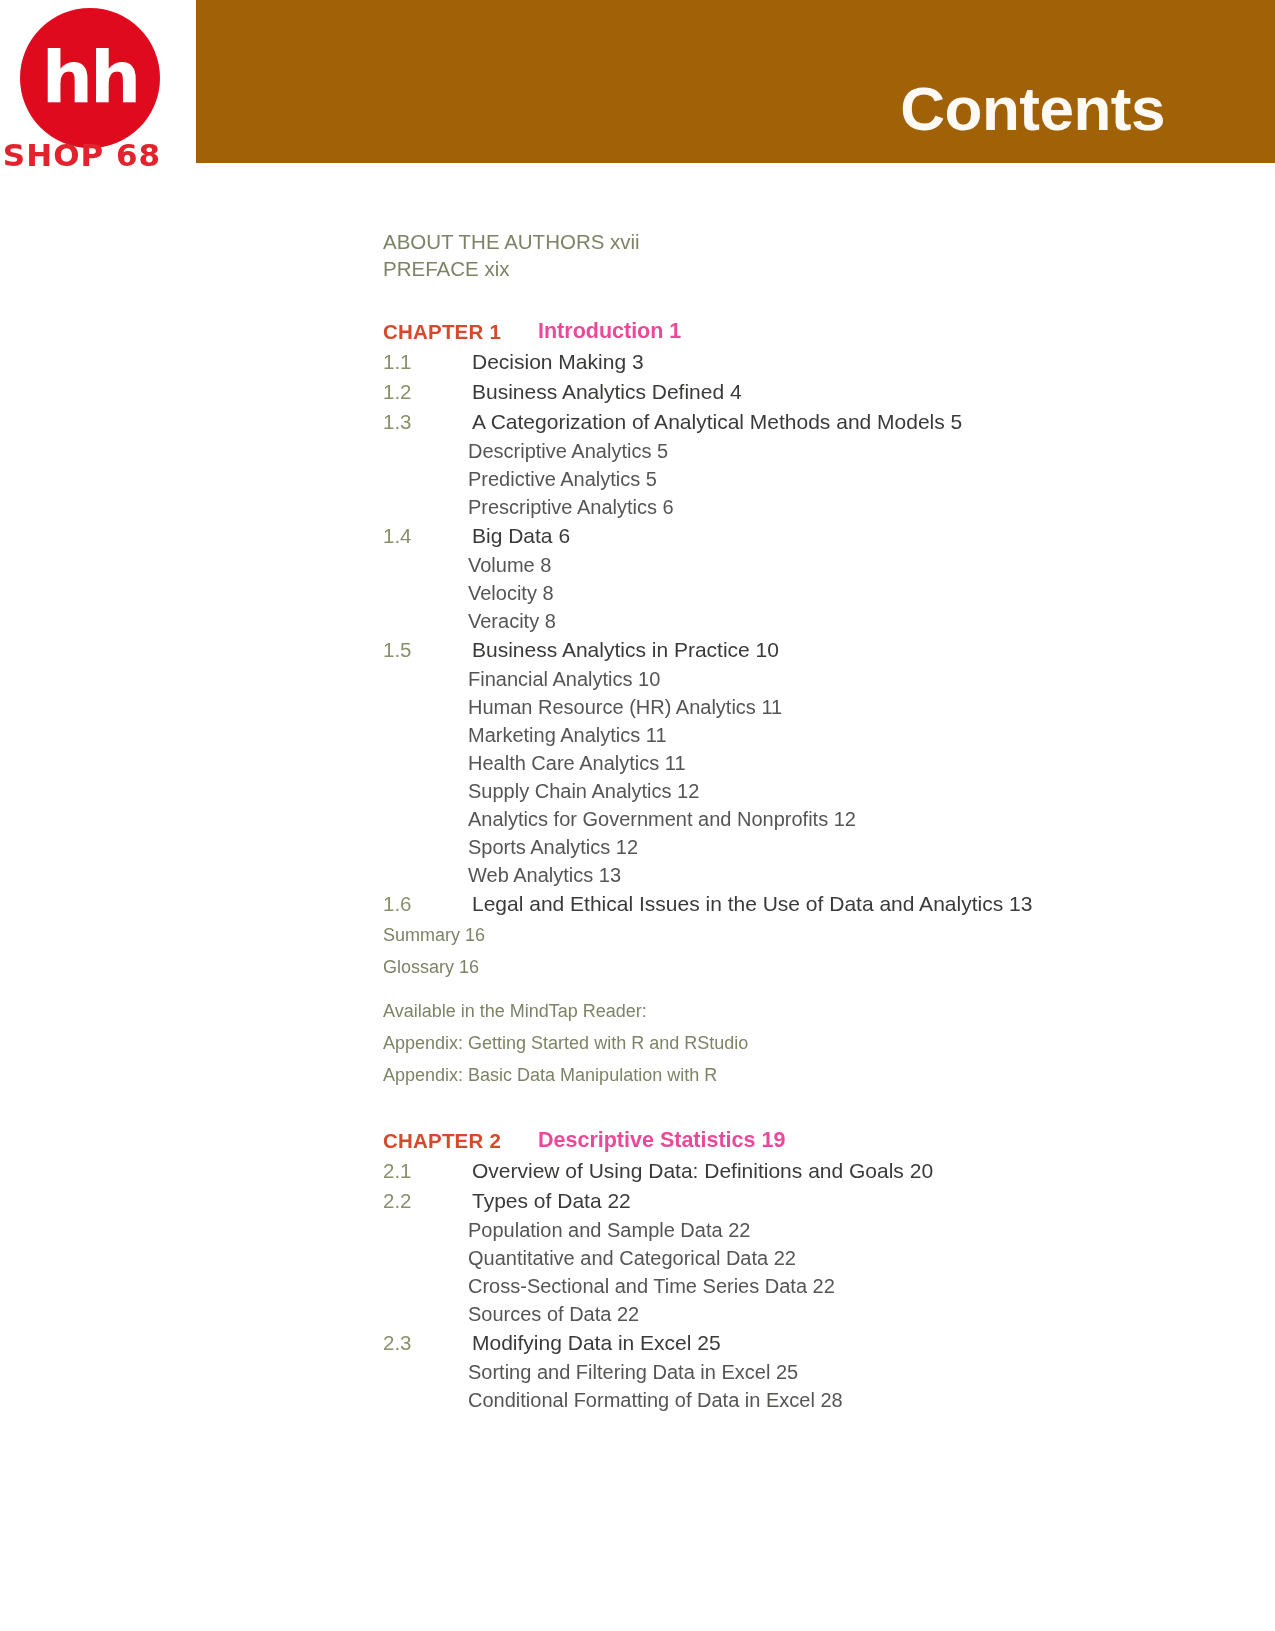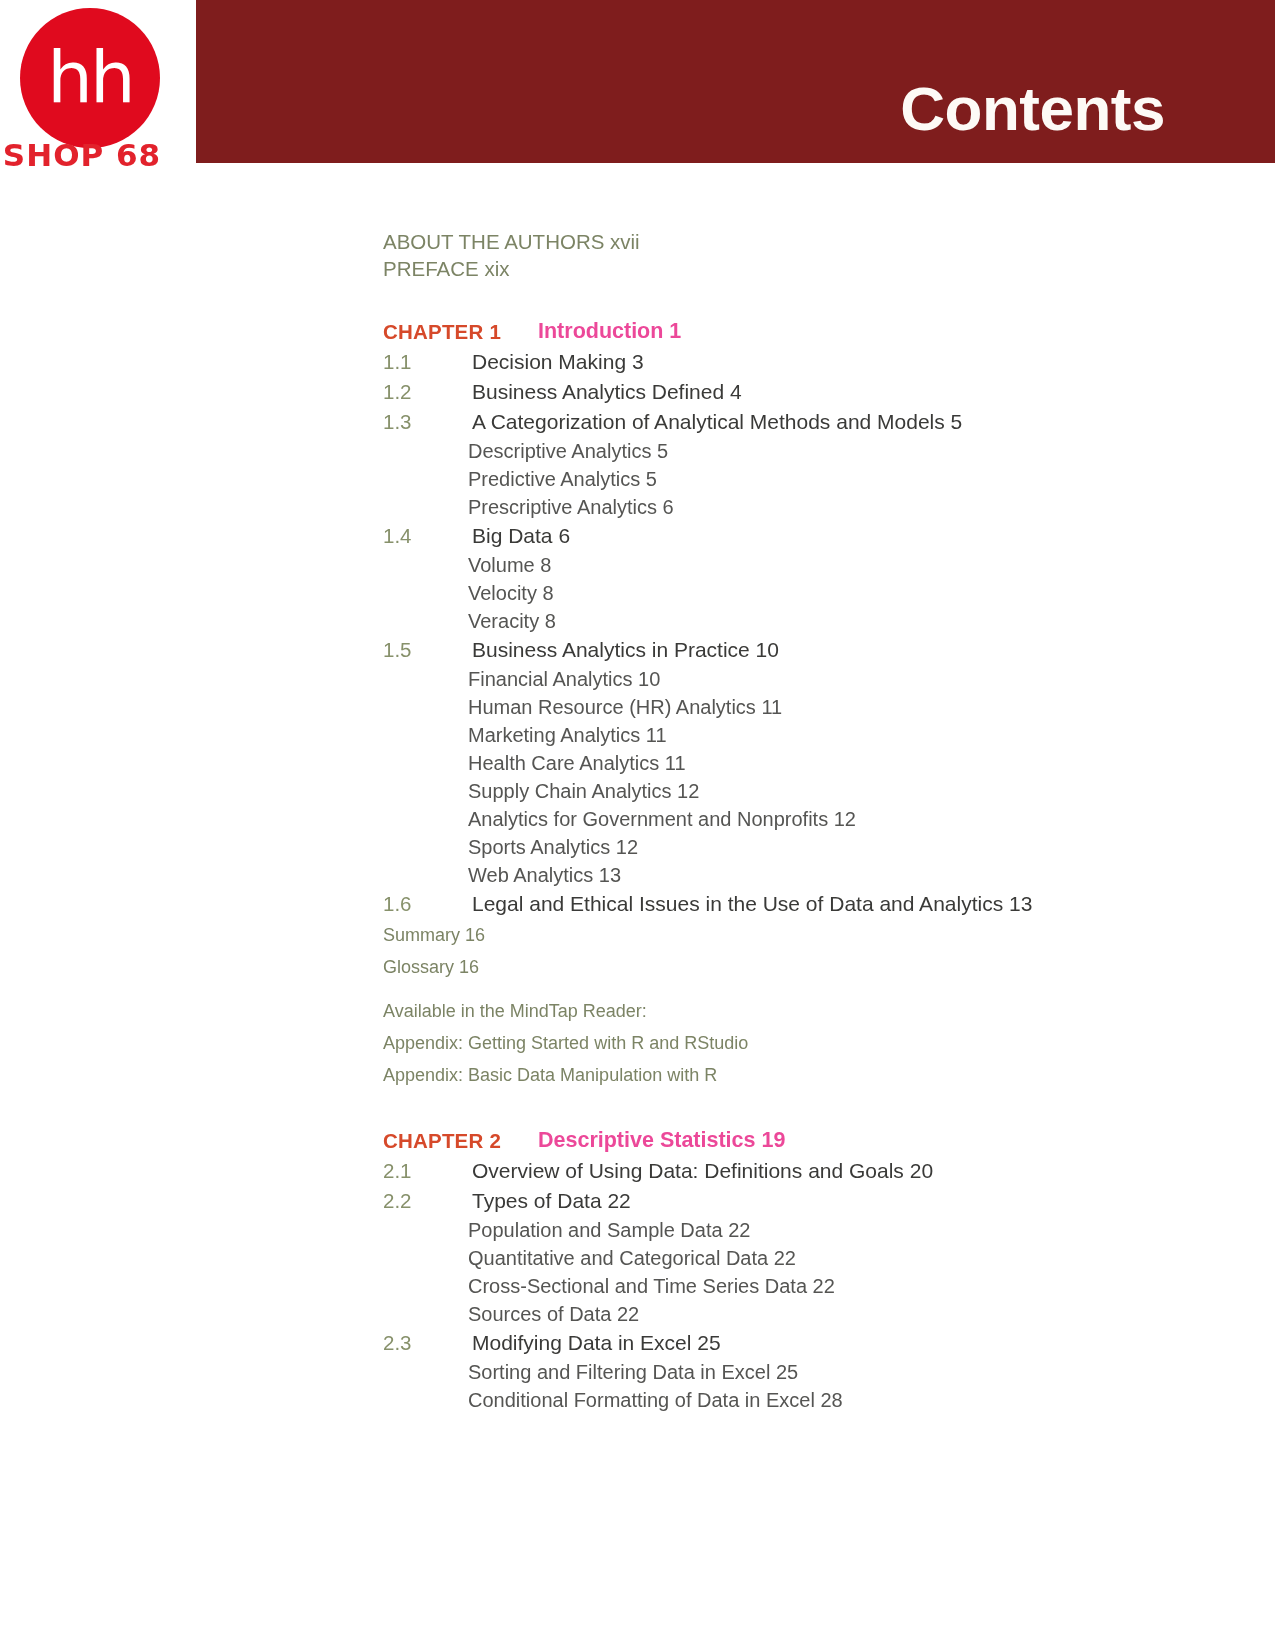--- a/index.html
+++ b/index.html
@@ -15,21 +15,21 @@
     overflow: hidden;
   }
 
   
   #header-band {
     position: absolute;
     left: 196px;
     top: 0;
     width: 1079px;
     height: 163px;
-    background: #7f1d1d;
+    background: #a16207;
   }
   #header-title {
     position: absolute;
     right: 110px;
     top: 78px;
     font-size: 62px;
     font-weight: bold;
     color: #fdfaf6;
     letter-spacing: -0.5px;
     line-height: 1;
@@ -56,21 +56,21 @@
   #logo-hh {
     position: absolute;
     left: 20px;
     top: 8px;
     width: 140px;
     height: 140px;
     line-height: 138px;
     text-align: center;
     color: #ffffff;
     font-size: 72px;
-    font-weight: normal;
+    font-weight: bold;
     letter-spacing: -3px;
     font-family: "DejaVu Sans", sans-serif;
   }
   #logo-shop68 {
     position: absolute;
     left: -8px;
     top: 137px;
     width: 180px;
     text-align: center;
     color: #e2222c;

